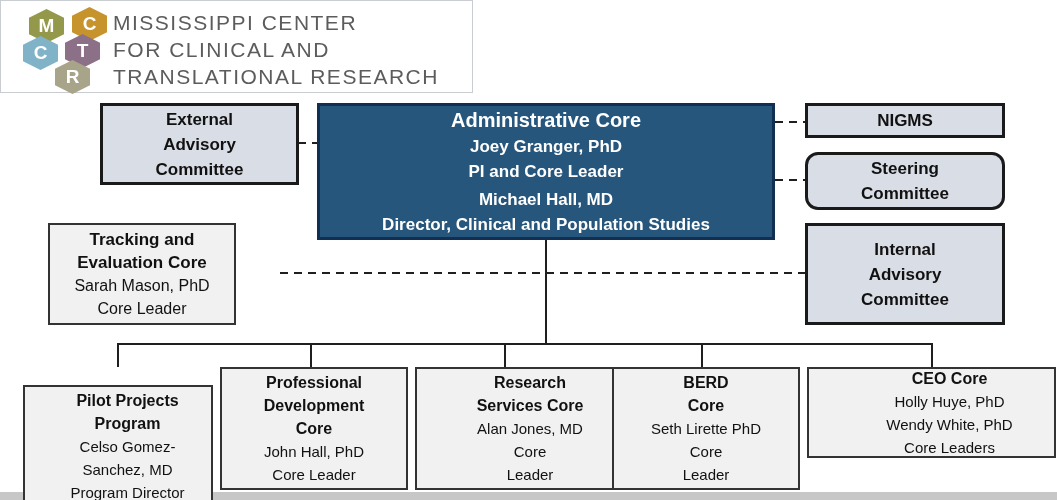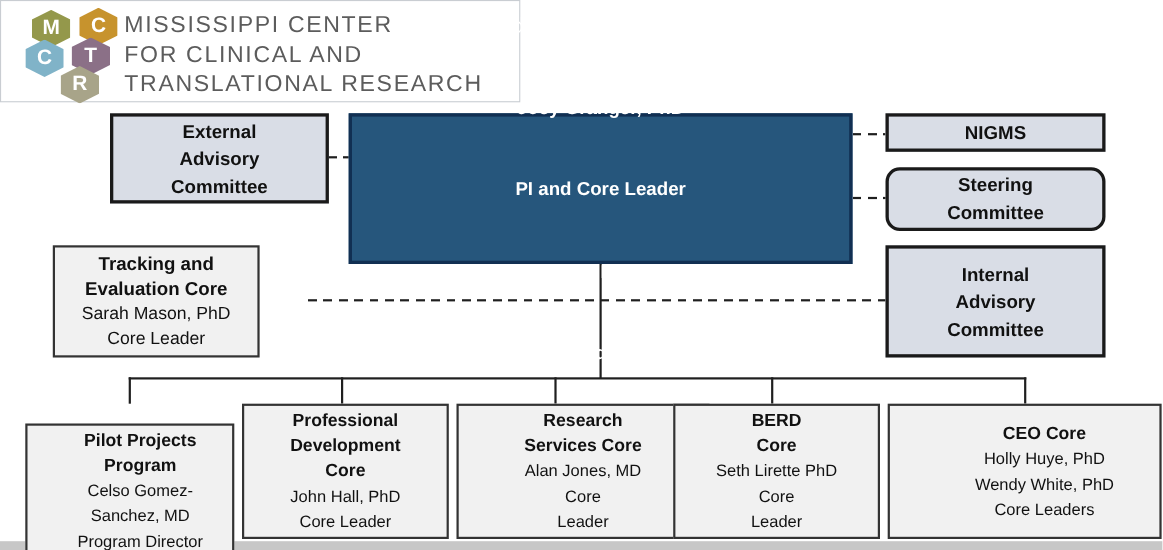--- a/index.html
+++ b/index.html
@@ -76,21 +76,21 @@
       <div>TRANSLATIONAL RESEARCH</div>
     </div>
   </div>
 
   <div class="box committee" style="left:100px;top:103px;width:199px;height:82px;">
     <div>External</div>
     <div>Advisory</div>
     <div>Committee</div>
   </div>
 
-  <div class="box admin" style="left:317px;top:103px;width:458px;height:137px;gap:48px;">
+  <div class="box admin" style="left:317px;top:103px;width:458px;height:137px;">
     <div class="ttl">Administrative Core</div>
     <div class="ln">Joey Granger, PhD</div>
     <div class="ln">PI and Core Leader</div>
     <div class="ln gap">Michael Hall, MD</div>
     <div class="ln">Director, Clinical and Population Studies</div>
   </div>
 
   <div class="box committee" style="left:805px;top:103px;width:200px;height:35px;">
     <div>NIGMS</div>
   </div>
@@ -138,20 +138,20 @@
   </div>
 
   <div class="box core" style="left:612px;top:367px;width:188px;height:123px;">
     <div class="b">BERD</div>
     <div class="b">Core</div>
     <div class="r">Seth Lirette PhD</div>
     <div class="r">Core</div>
     <div class="r">Leader</div>
   </div>
 
-  <div class="box core" style="left:807px;top:367px;width:249px;height:123px;padding-left:36px;">
+  <div class="box core" style="left:807px;top:367px;width:249px;height:91px;padding-left:36px;">
     <div class="b">CEO Core</div>
     <div class="r">Holly Huye, PhD</div>
     <div class="r">Wendy White, PhD</div>
     <div class="r">Core Leaders</div>
   </div>
 
 </div>
 
 </body></html>

